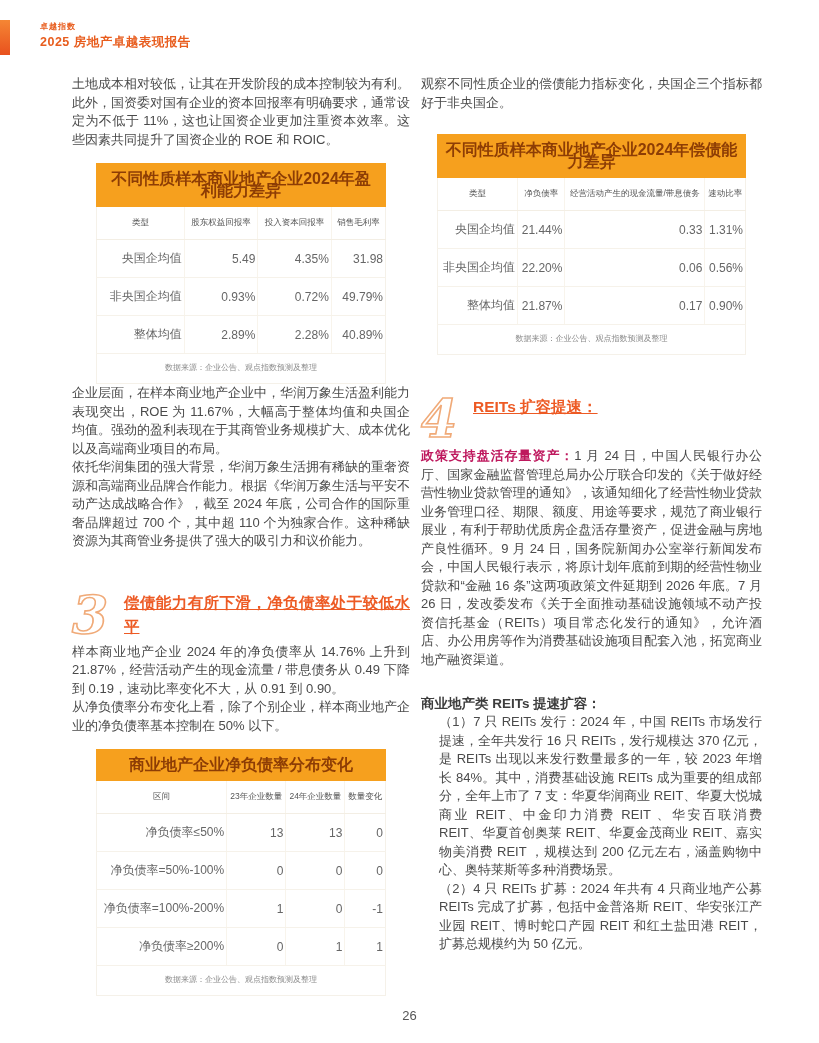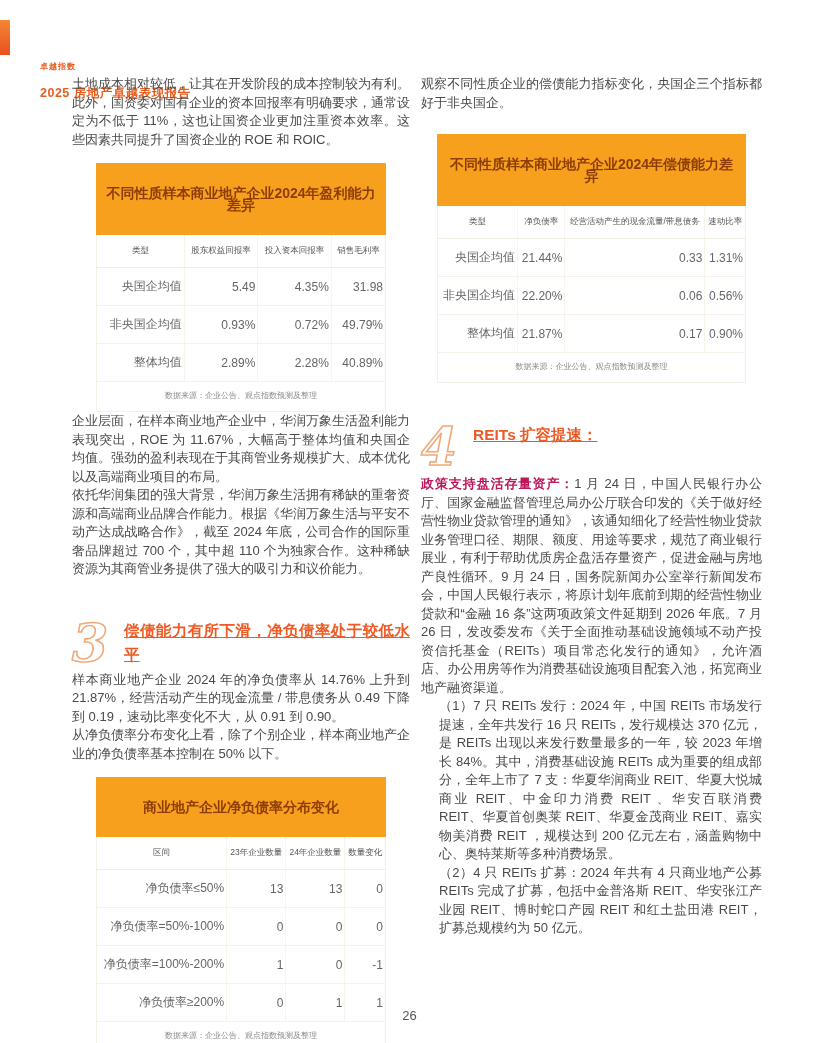--- a/index.html
+++ b/index.html
@@ -12,22 +12,22 @@
     -webkit-font-smoothing: antialiased;
   }
 
   
   .brand-bar {
     position: absolute; left: 0; top: 20px;
     width: 10px; height: 35px;
     background: linear-gradient(180deg, #f58634 0%, #e8511e 100%);
   }
   .brand-text { position: absolute; left: 40px; top: 21px; color: #e85d1e; }
-  .brand-small { font-size: 8px; font-weight: bold; letter-spacing: 1px; margin-top: 40px; }
-  .brand-title { font-size: 12.5px; font-weight: bold; margin-top: 13px; letter-spacing: 0.5px; }
+  .brand-small { font-size: 8px; font-weight: bold; letter-spacing: 1px; }
+  .brand-title { font-size: 12.5px; font-weight: bold; margin-top: 2px; letter-spacing: 0.5px; }
 
   
   .col { position: absolute; top: 75px; }
   .col-left  { left: 72px;  width: 338px; }
   .col-right { left: 421px; width: 341px; }
 
   p.body-text {
     margin: 0;
     font-size: 13px; line-height: 18.5px;
     color: #4a4a4a;
@@ -57,23 +57,23 @@
     text-decoration: underline;
   }
 
   
   .table-card { margin: 14px 24px 0 24px; }
   .table-card.wide { margin: 22px 16px 0 16px; }
   .table-title {
     background: #f6a01e;
     color: #8d3d05;
     font-weight: bold;
-    font-size: 14px;
+    font-size: 16px;
     text-align: center;
-    padding: 24px 8px;
+    padding: 10px 8px;
     line-height: 12px;
   }
   .table-card table {
     width: 100%; border-collapse: collapse;
     background: #fff;
     border: 1px solid #f5f1e9; border-top: none;
   }
   .table-card th {
     font-weight: normal; color: #555;
     font-size: 8.5px; padding: 10px 2px;
@@ -246,18 +246,19 @@
     <div class="table-footer">数据来源：企业公告、观点指数预测及整理</div>
   </div>
 
   <div class="section-head">
     <div class="section-num">4</div>
     <div class="section-title">REITs 扩容提速：</div>
   </div>
 
   <p class="body-text mt-md"><span class="bold-lead">政策支持盘活存量资产：</span><span>1 月 24 日，中国人民银行办公厅、国家金融监督管理总局办公厅联合印发的《关于做好经营性物业贷款管理的通知》，该通知细化了经营性物业贷款业务管理口径、期限、额度、用途等要求，规范了商业银行展业，有利于帮助优质房企盘活存量资产，促进金融与房地产良性循环。9 月 24 日，国务院新闻办公室举行新闻发布会，中国人民银行表示，将原计划年底前到期的经营性物业贷款和“金融 16 条”这两项政策文件延期到 2026 年底。7 月 26 日，发改委发布《关于全面推动基础设施领域不动产投资信托基金（REITs）项目常态化发行的通知》，允许酒店、办公用房等作为消费基础设施项目配套入池，拓宽商业地产融资渠道。</span></p>
 
+  <p class="sub-heading">商业地产类 REITs 提速扩容：</p>
 
   <p class="body-text mt-sm indented">（1）7 只 REITs 发行：2024 年，中国 REITs 市场发行提速，全年共发行 16 只 REITs，发行规模达 370 亿元，是 REITs 出现以来发行数量最多的一年，较 2023 年增长 84%。其中，消费基础设施 REITs 成为重要的组成部分，全年上市了 7 支：华夏华润商业 REIT、华夏大悦城商业 REIT、中金印力消费 REIT 、华安百联消费 REIT、华夏首创奥莱 REIT、华夏金茂商业 REIT、嘉实物美消费 REIT ，规模达到 200 亿元左右，涵盖购物中心、奥特莱斯等多种消费场景。</p>
   <p class="body-text mt-sm indented">（2）4 只 REITs 扩募：2024 年共有 4 只商业地产公募 REITs 完成了扩募，包括中金普洛斯 REIT、华安张江产业园 REIT、博时蛇口产园 REIT 和红土盐田港 REIT，扩募总规模约为 50 亿元。</p>
 </div>
 
 <div class="page-number">26</div>
 
 </body></html>

